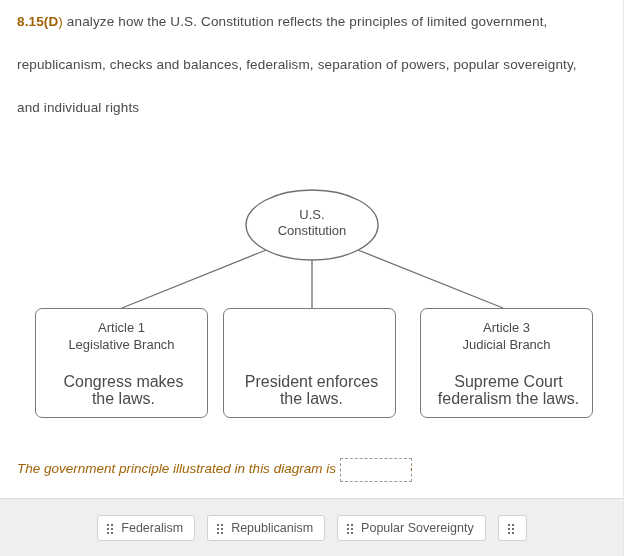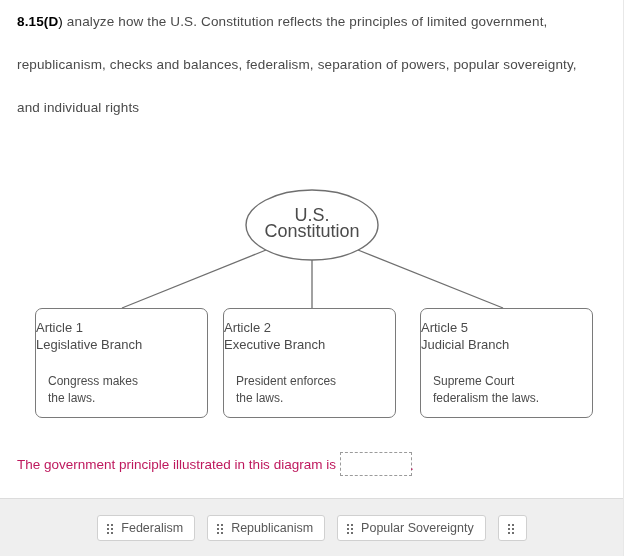--- a/index.html
+++ b/index.html
@@ -32,21 +32,21 @@
     left: 17px;
     top: 0px;
     width: 580px;
     font-size: 13.5px;
     line-height: 43px;
     color: #4a4a4a;
     letter-spacing: 0.01em;
   }
   .stem .code {
     font-weight: bold;
-    color: #000000;
+    color: #a16207;
   }
   .stem .code .paren {
     font-weight: normal;
   }
 
   
   .diagram {
     position: absolute;
     left: 0px;
     top: 170px;
@@ -55,21 +55,21 @@
   }
   .diagram svg {
     position: absolute;
     left: 0;
     top: 0;
   }
 
   .node-label {
     position: absolute;
     text-align: center;
-    font-size: 18px;
+    font-size: 13px;
     line-height: 16px;
     color: #4b4b4b;
     white-space: pre-line;
   }
 
   .ellipse-label {
     left: 249px;
     top: 37px;
     width: 126px;
   }
@@ -86,49 +86,51 @@
   }
   .box-1 { left: 35px; }
   .box-2 { left: 223px; }
   .box-3 { left: 420px; }
 
   .box .title {
     position: absolute;
     left: 0;
     right: 0;
     top: 10px;
+    text-align: center;
     font-size: 13px;
     line-height: 17px;
     color: #4b4b4b;
     white-space: pre-line;
   }
   .box .body {
     position: absolute;
     left: 12px;
     right: 8px;
     top: 64px;
-    text-align: left;
-    font-size: 12px;
+    text-align: center;
+    font-size: 16px;
     line-height: 17px;
     color: #4b4b4b;
     white-space: pre-line;
   }
 
   
   .answer-line {
     position: absolute;
     left: 17px;
     top: 452px;
     width: 590px;
     height: 30px;
     font-size: 13.5px;
     line-height: 26px;
-    color: #be185d;
+    color: #a16207;
     display: flex;
-    align-items: flex-start;
+    align-items: flex-end;
+    font-style: italic;
   }
   .answer-line .prompt-text {
     display: inline-block;
   }
   .dropzone {
     display: inline-block;
     width: 72px;
     height: 24px;
     margin: 0 2px 0 4px;
     border: 1px dashed #9b9b9b;
@@ -218,28 +220,26 @@
 Constitution</div>
 
     <div class="box box-1">
       <div class="title">Article 1
 Legislative Branch</div>
       <div class="body">Congress makes
 the laws.</div>
     </div>
 
     <div class="box box-2">
-      <div class="title">Article 2
-Executive Branch</div>
       <div class="body">President enforces
 the laws.</div>
     </div>
 
     <div class="box box-3">
-      <div class="title">Article 5
+      <div class="title">Article 3
 Judicial Branch</div>
       <div class="body">Supreme Court
 federalism the laws.</div>
     </div>
 
   </div>
 
   <div class="answer-line">
     <span class="prompt-text">The government principle illustrated in this diagram is</span>
     <span class="dropzone"></span>

